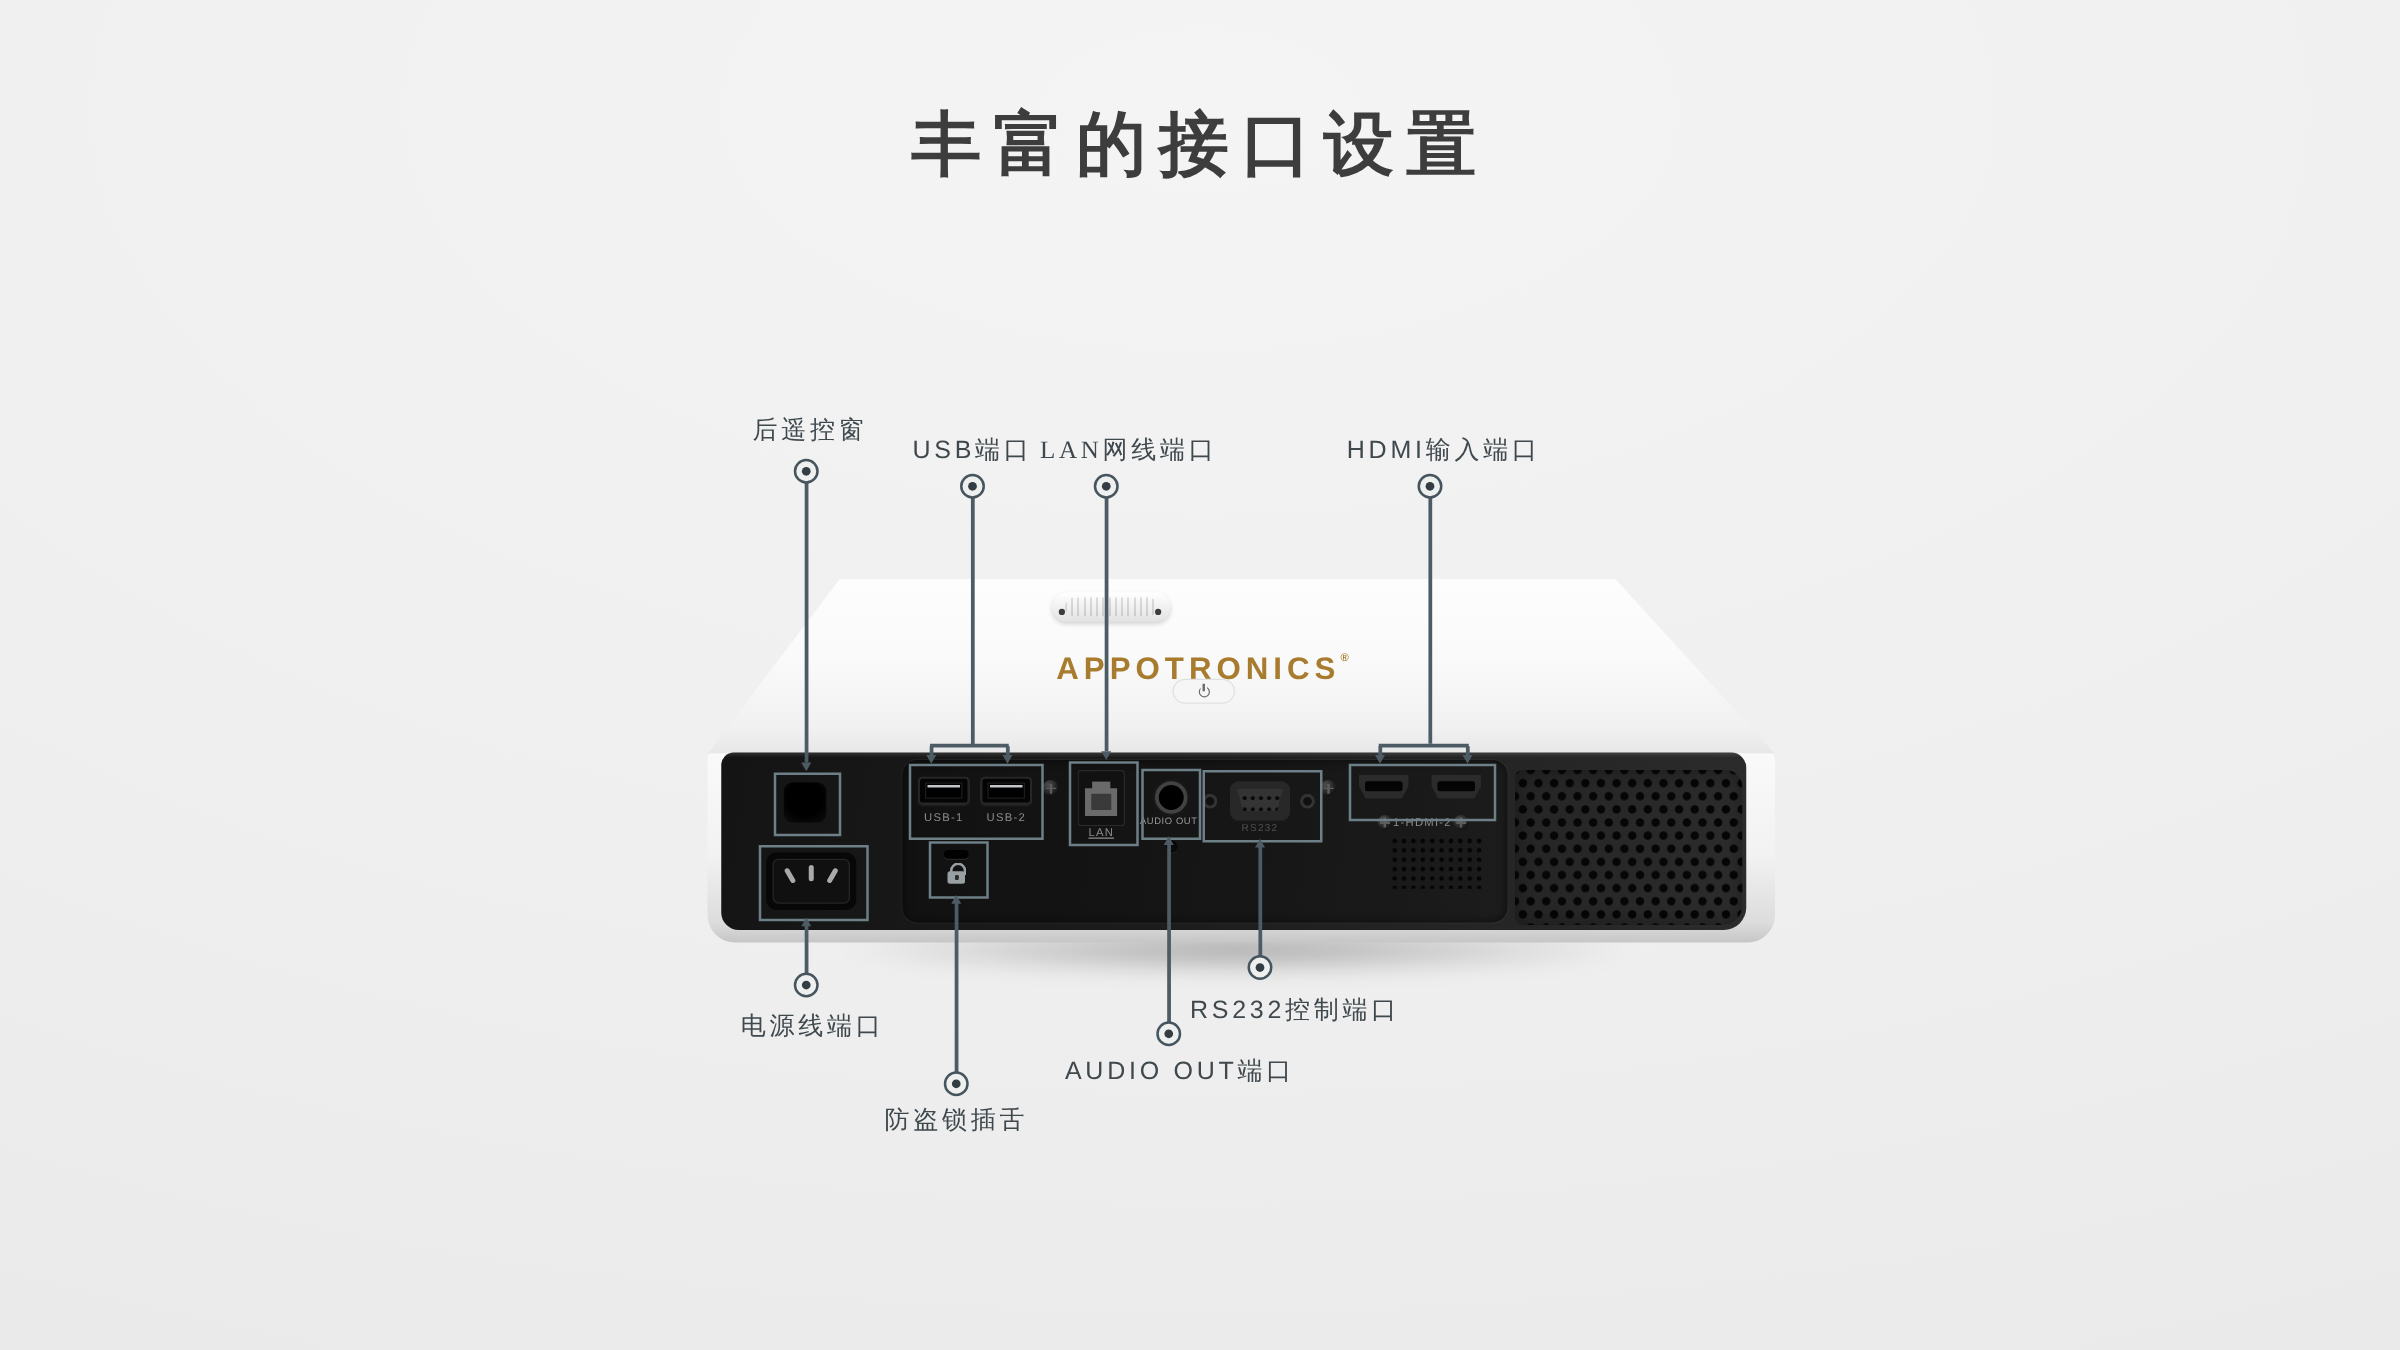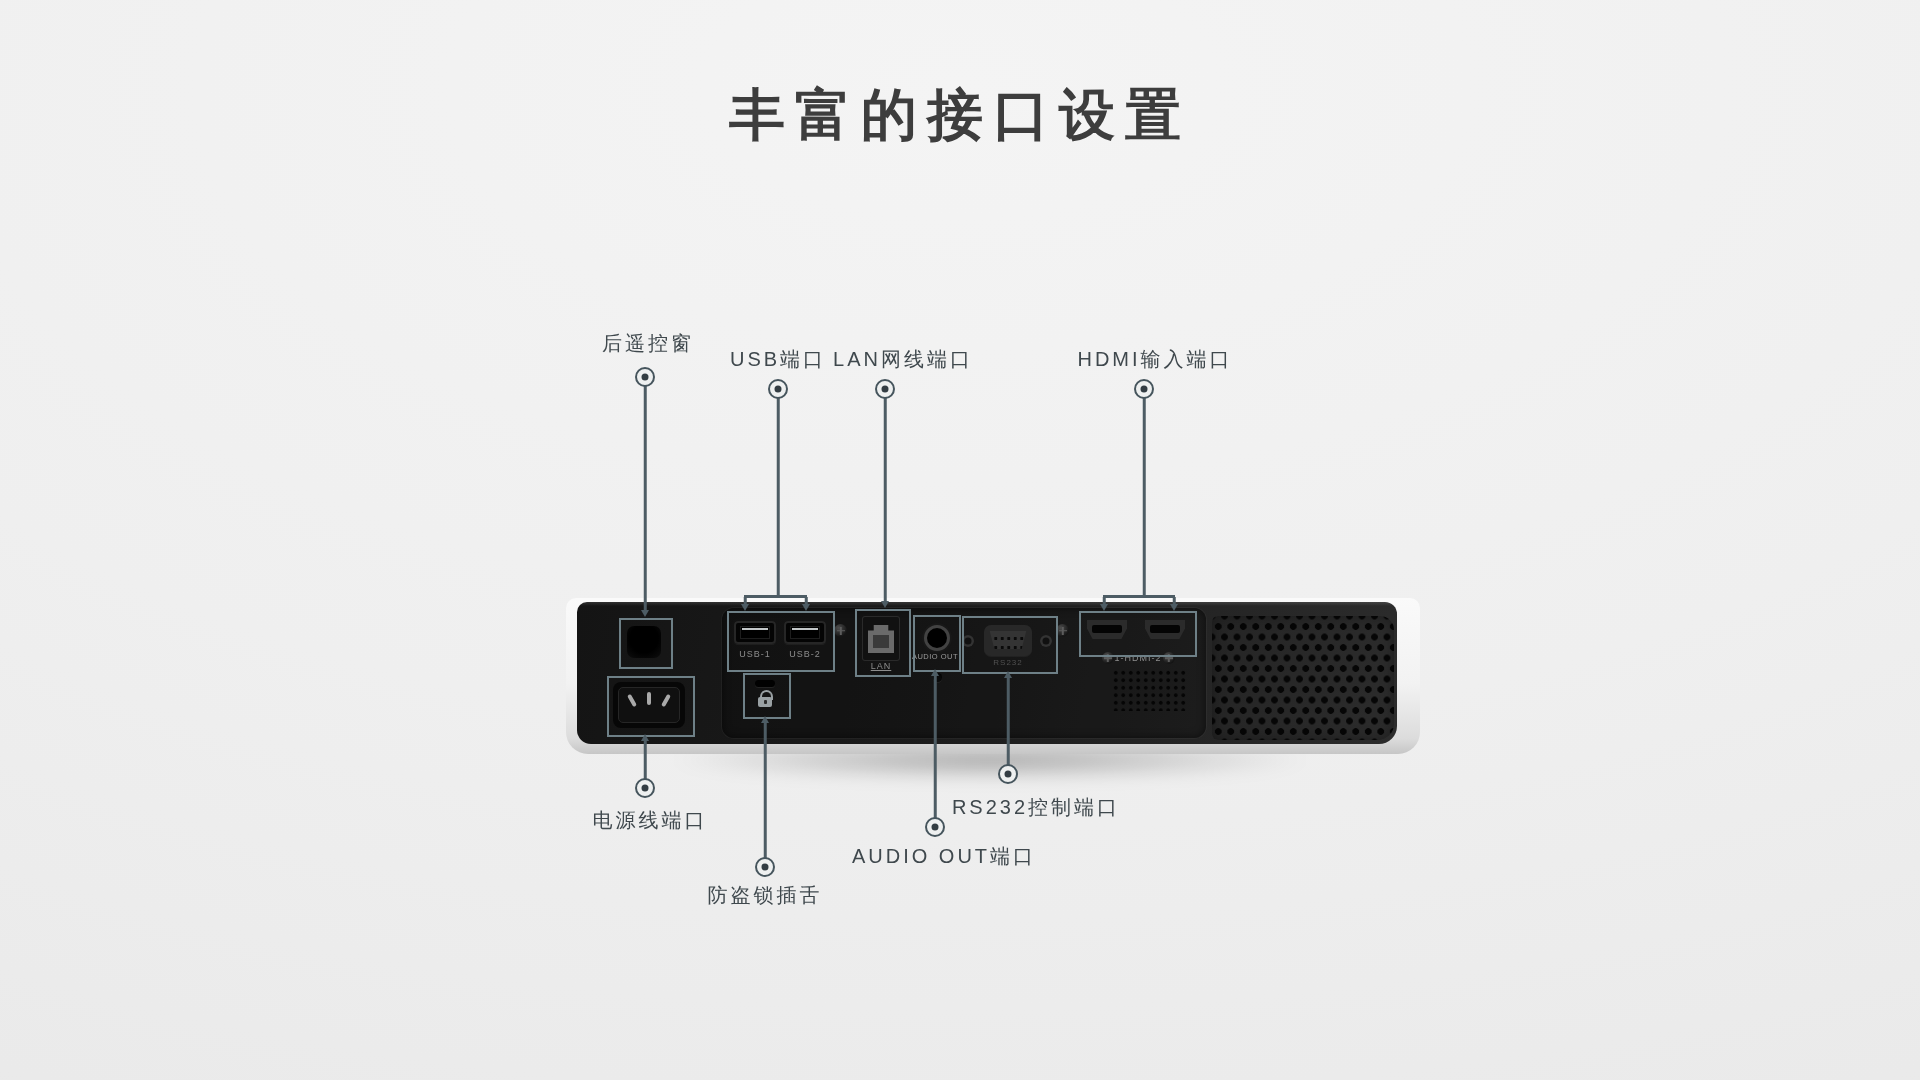--- a/index.html
+++ b/index.html
@@ -166,20 +166,30 @@
 </head>
 <body>
 
 <div class="stage">
 
   <h1 class="page-title">丰富的接口设置</h1>
 
   <div class="device-shadow"></div>
   <div class="device-body"></div>
 
+  <div class="device-top">
+    <div class="focus-dial">
+      <span class="dial-end left"></span>
+      <span class="dial-end right"></span>
+    </div>
+    <div class="brand"><span>APPOTRONICS</span><sup>®</sup></div>
+    <div class="power-pill">
+      <span class="power-icon"></span>
+    </div>
+  </div>
 
   <div class="rear-panel">
     <div class="ports-recess"></div>
     <div class="speaker-grille"></div>
     <div class="vent-grid"></div>
   </div>
 
   <div class="abs remote-port"></div>
 
   <div class="abs power-port">
@@ -248,21 +258,21 @@
 
   <div class="co-label" style="left:778px;top:346px;">USB端口</div>
   <div class="co-circle" style="left:778px;top:389px;"></div>
   <div class="co-line" style="left:778px;top:398px;height:198px;"></div>
   <div class="br-h" style="left:744px;top:595px;width:63px;"></div>
   <div class="br-v" style="left:745px;top:597px;height:8px;"></div>
   <div class="br-v" style="left:806px;top:597px;height:8px;"></div>
   <div class="arr-d" style="left:745px;top:604px;"></div>
   <div class="arr-d" style="left:806px;top:604px;"></div>
 
-  <div class="co-label" style="left:903px;top:346px;">LAN网线端口</div>
+  <div class="co-label" style="left:903px;top:346px;font-family:Liberation Serif, serif;">LAN网线端口</div>
   <div class="co-circle" style="left:885px;top:389px;"></div>
   <div class="co-line" style="left:885px;top:398px;height:203px;"></div>
   <div class="arr-d" style="left:885px;top:601px;"></div>
 
   <div class="co-label" style="left:1155px;top:346px;">HDMI输入端口</div>
   <div class="co-circle" style="left:1144px;top:389px;"></div>
   <div class="co-line" style="left:1144px;top:398px;height:197px;"></div>
   <div class="br-h" style="left:1103px;top:595px;width:72px;"></div>
   <div class="br-v" style="left:1104px;top:597px;height:8px;"></div>
   <div class="br-v" style="left:1174px;top:597px;height:8px;"></div>

